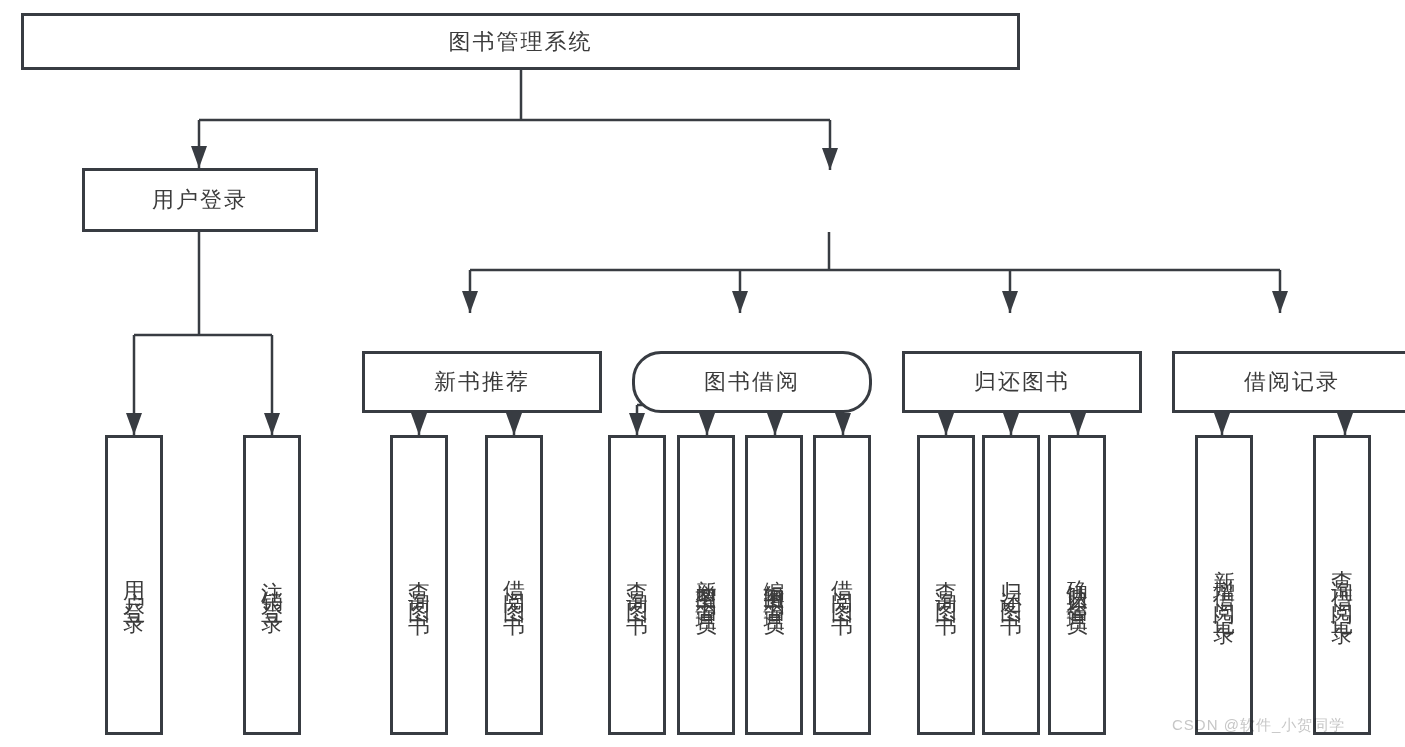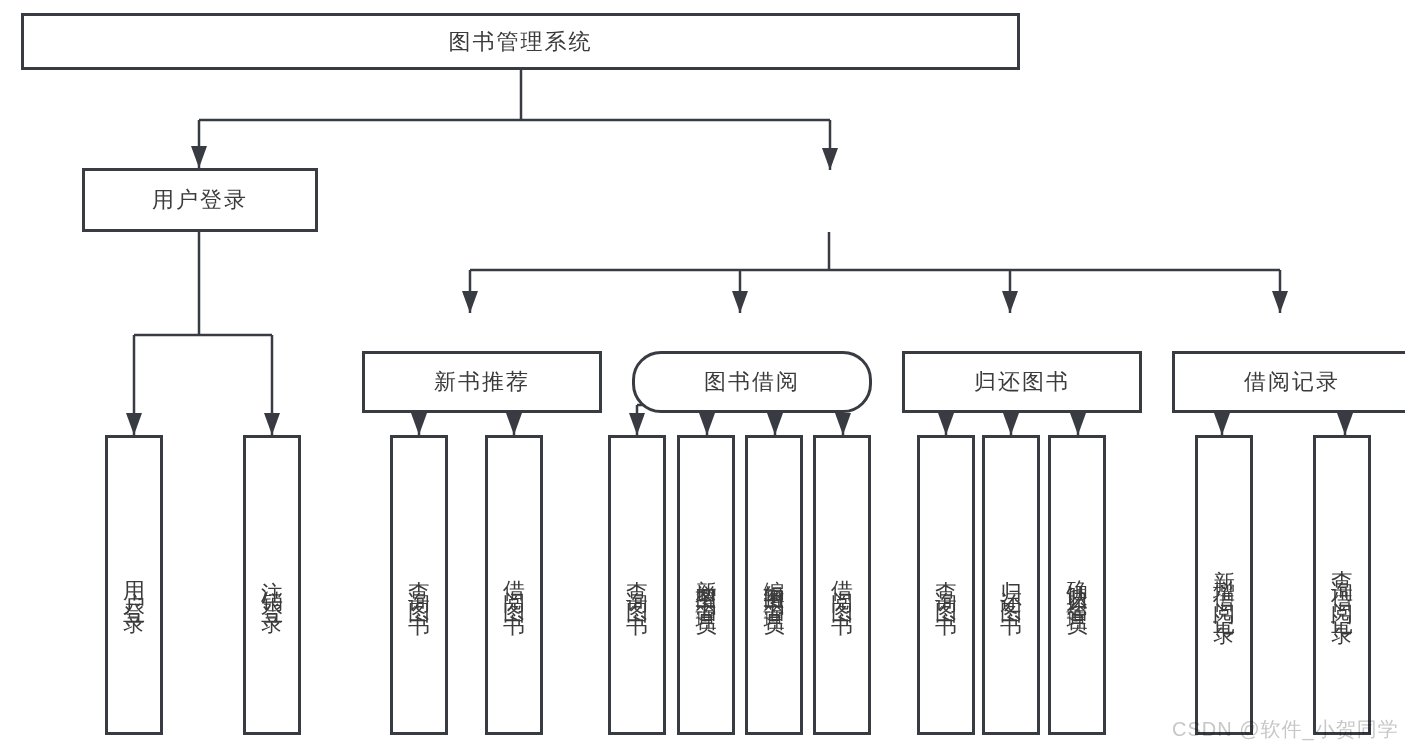--- a/index.html
+++ b/index.html
@@ -51,21 +51,21 @@
   .l-bc { left: 745px; }  .l-bd { left: 813px; }
   .l-ca { left: 917px; }  .l-cb { left: 982px; }
   .l-cc { left: 1048px; }
   .l-ra { left: 1195px; } .l-rb { left: 1313px; }
   #watermark {
     position: absolute;
     left: 1172px;
     top: 716px;
     width: 228px;
     color: #c7c7c7;
-    font-size: 20px;
+    font-size: 15px;
     letter-spacing: 1px;
     white-space: nowrap;
     z-index: 3;
     mix-blend-mode: multiply;
   }
   .cline { stroke: #383c42; stroke-width: 2.5; fill: none; }
 </style>
 </head>
 <body>
 

